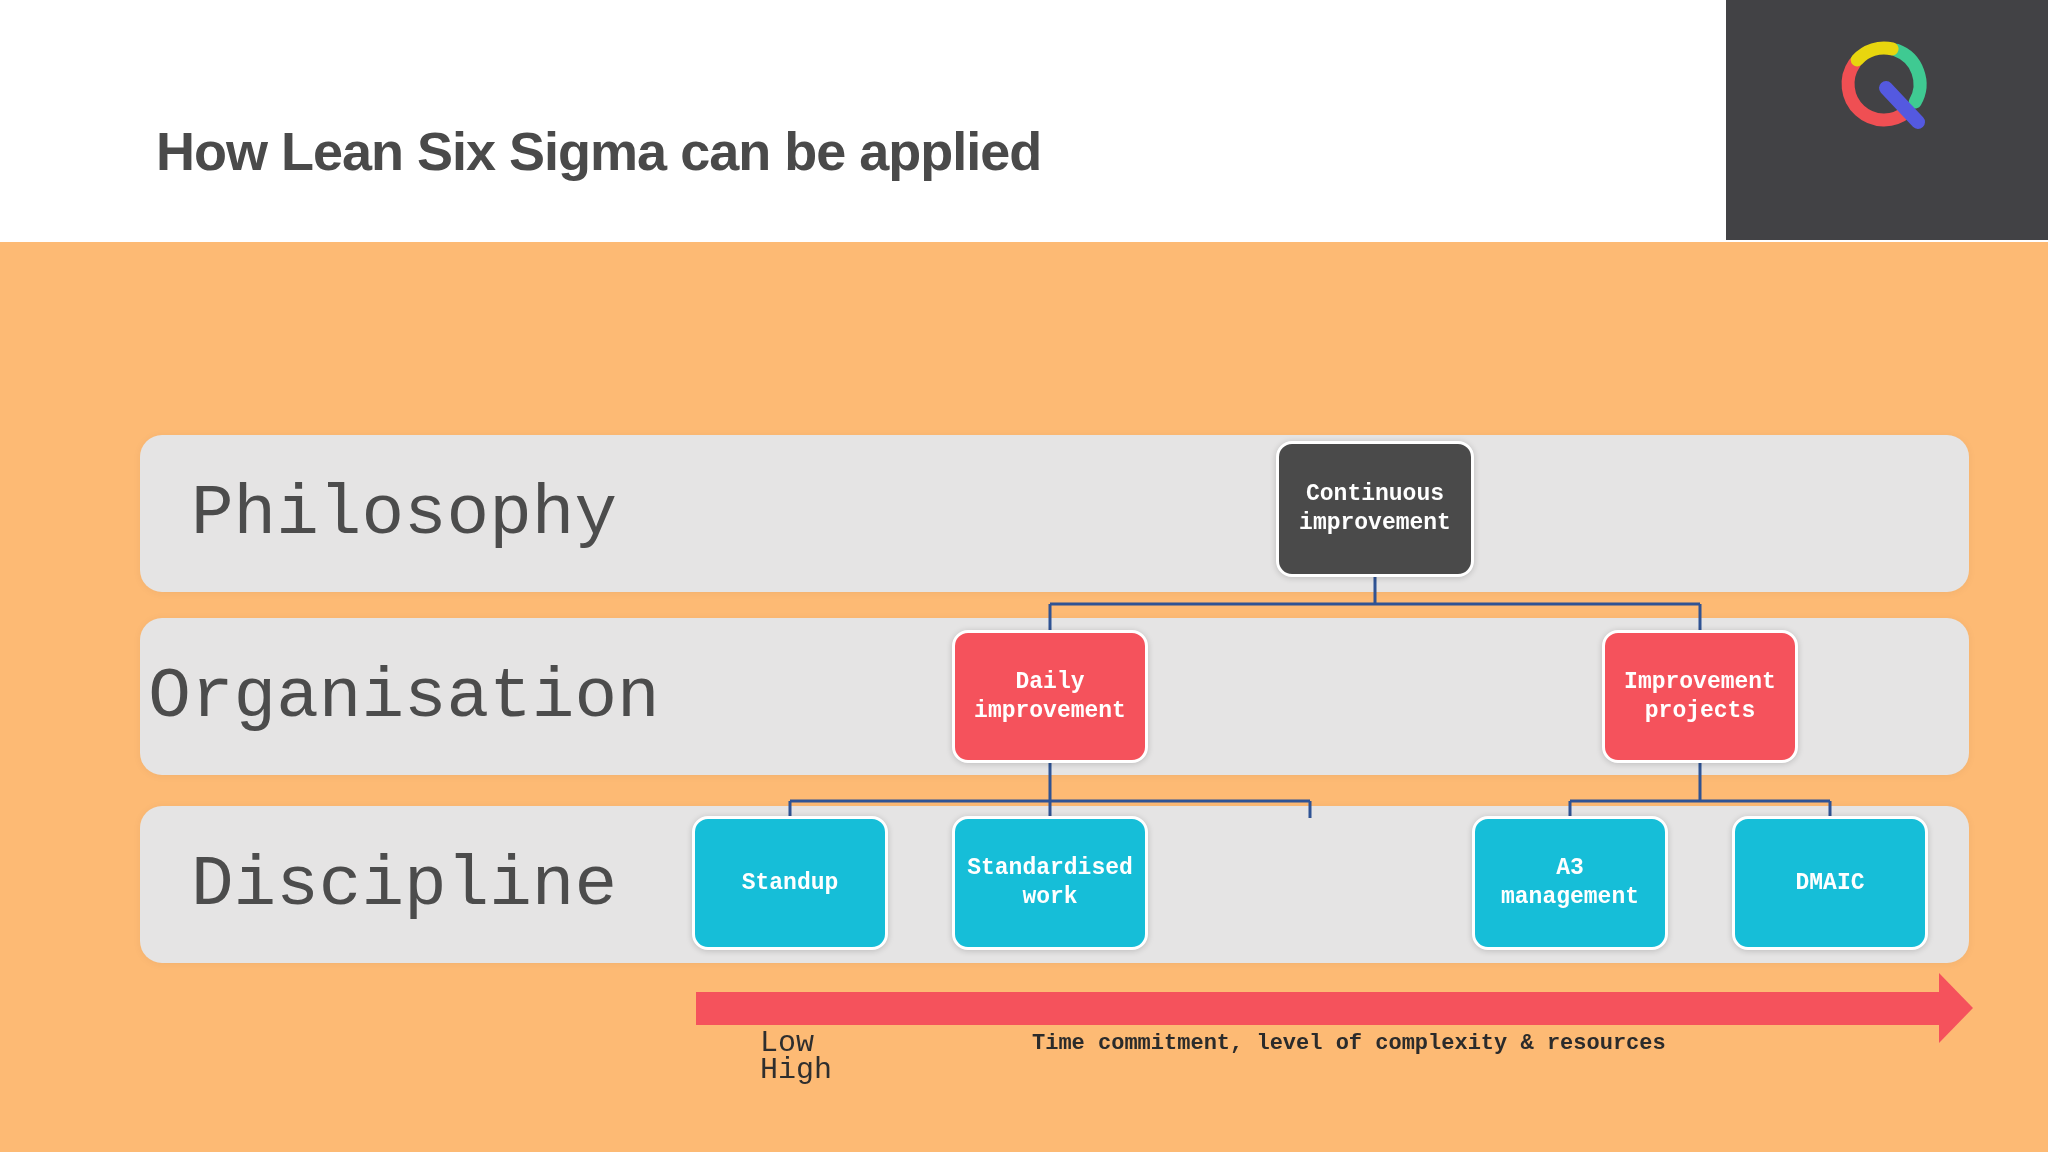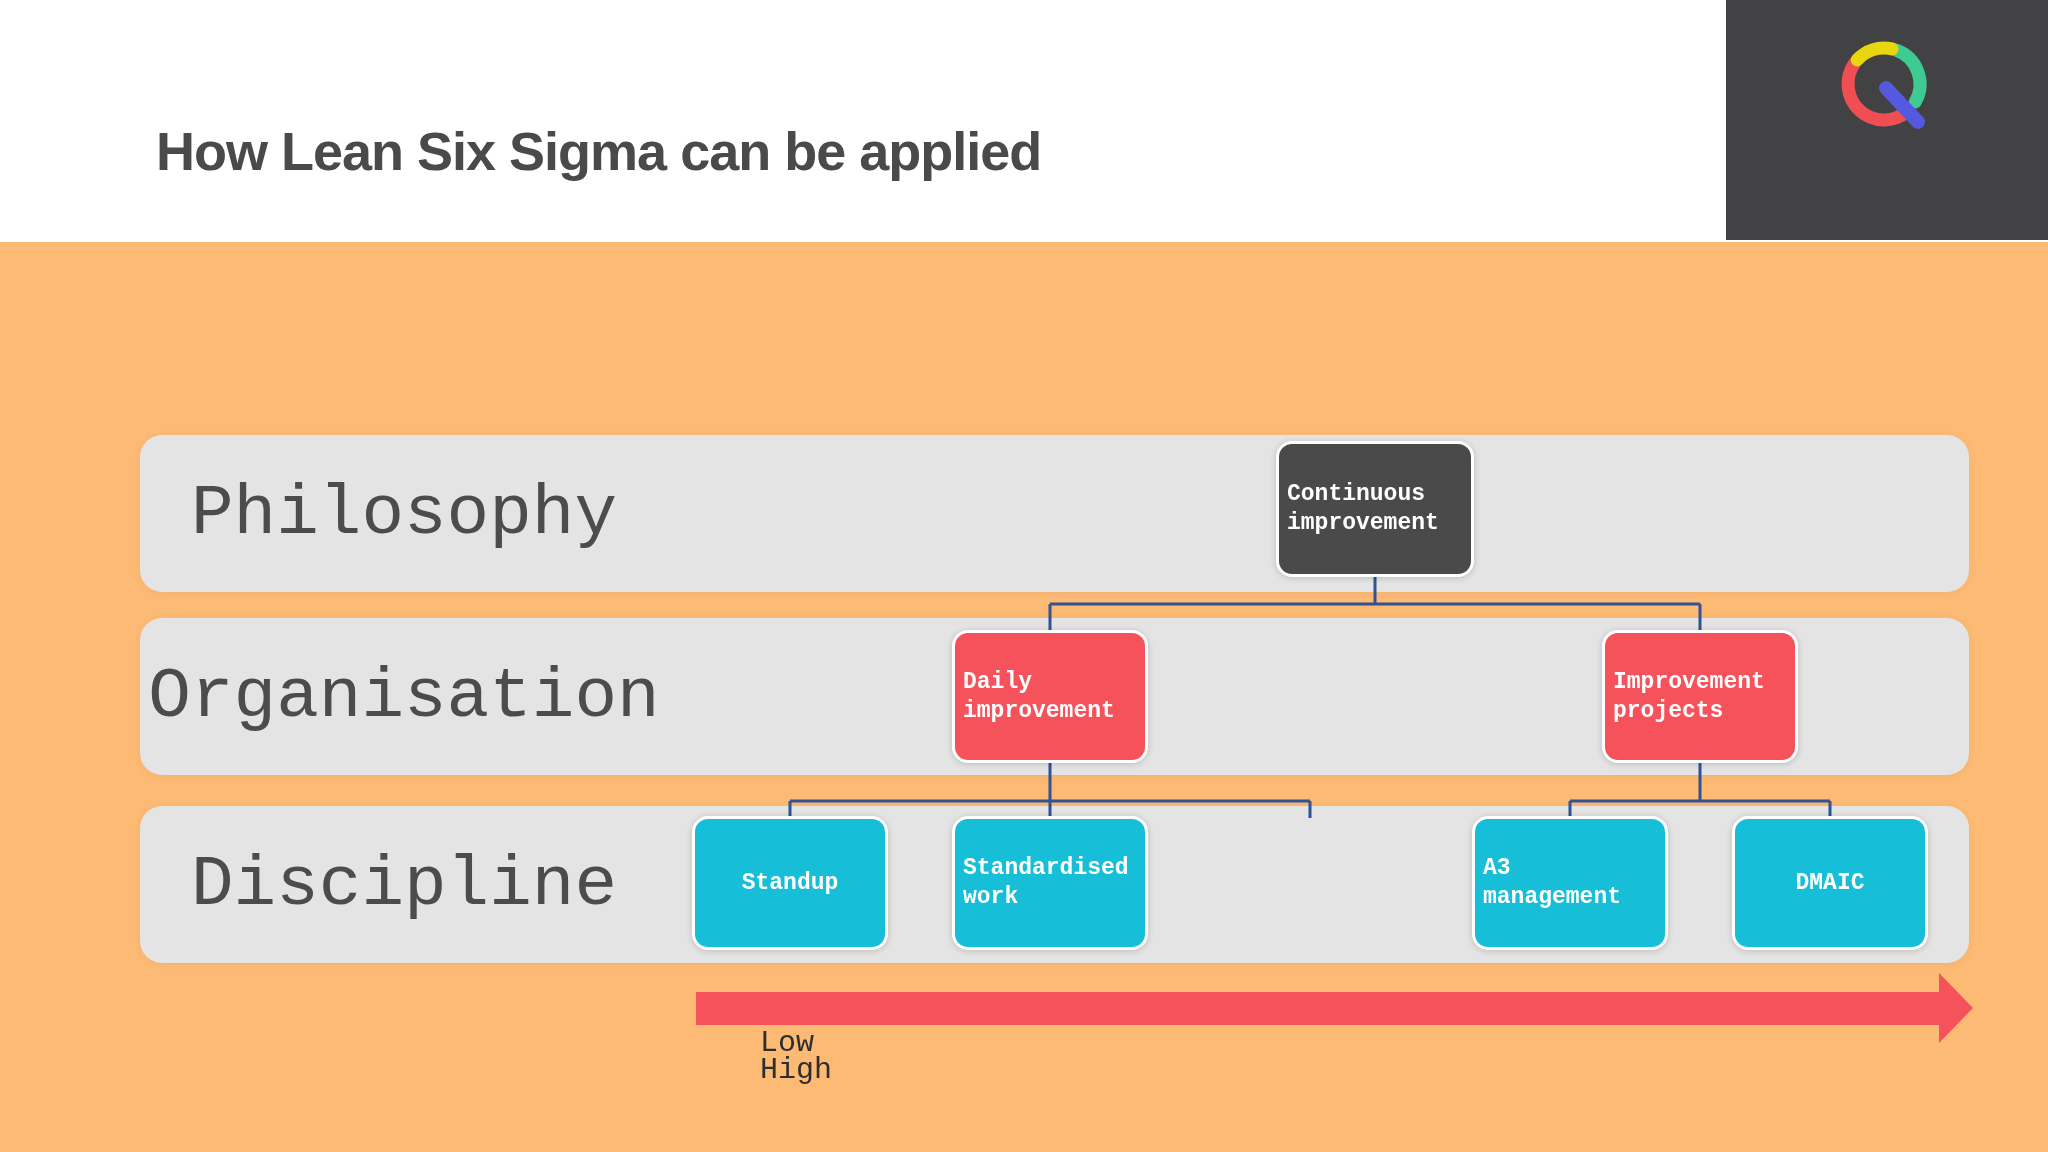--- a/index.html
+++ b/index.html
@@ -33,21 +33,21 @@
     display:flex; align-items:center; justify-content:center;
     font-size:71px; color:#4c4c4c; letter-spacing:0px; white-space:nowrap;
   }
 
   
   .connectors { position:absolute; left:0; top:0; z-index:1; }
 
   
   .node {
     position:absolute; z-index:2; border:3px solid #ffffff; border-radius:16px;
-    display:flex; align-items:center; justify-content:center; text-align:left;
+    display:flex; align-items:center; justify-content:center; text-align:center;
     font-size:23px; font-weight:bold; color:#ffffff; line-height:1.25;
     box-shadow:0 1px 6px rgba(0,0,0,0.18); padding:16px 8px;
   }
   .node-dark { background:#4a4a4a; }
   .node-red  { background:#f5525c; }
   .node-cyan { background:#16bed8; }
   #node-continuous   { left:1276px; top:441px; width:198px; height:136px; }
   #node-daily        { left:952px;  top:630px; width:196px; height:133px; }
   #node-projects     { left:1602px; top:630px; width:196px; height:133px; }
   #node-standup      { left:692px;  top:816px; width:196px; height:134px; }
@@ -115,14 +115,15 @@
   <div class="node node-cyan" id="node-a3">A3 management</div>
   <div class="node node-cyan" id="node-dmaic">DMAIC</div>
 
   <div class="arrow-bar"></div>
   <div class="arrow-head"></div>
 
   <div class="low-high">
     <div>Low</div>
     <div>High</div>
   </div>
+  <div class="arrow-caption">Time commitment, level of complexity &amp; resources</div>
 
 </div>
 
 </body></html>

